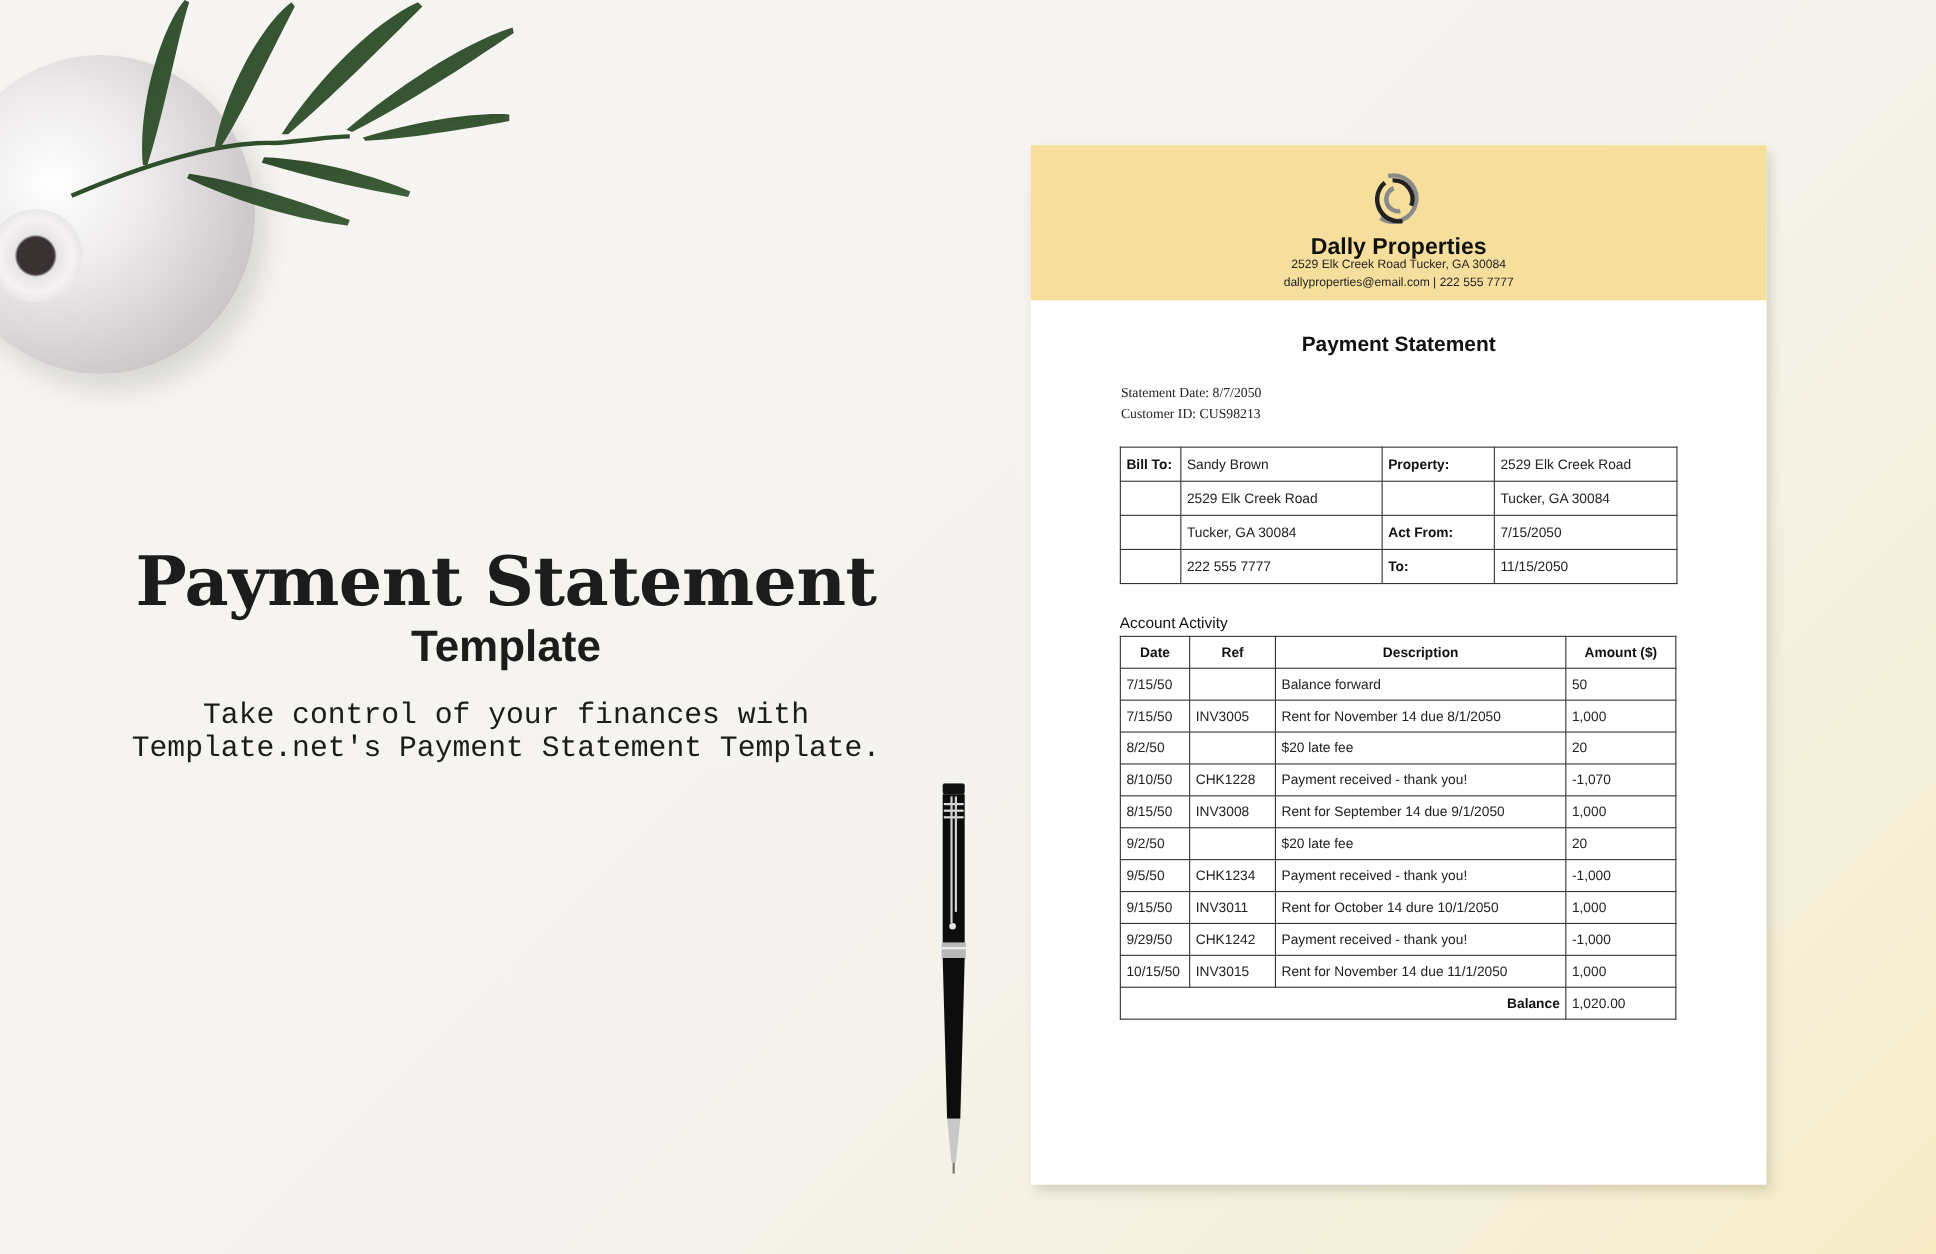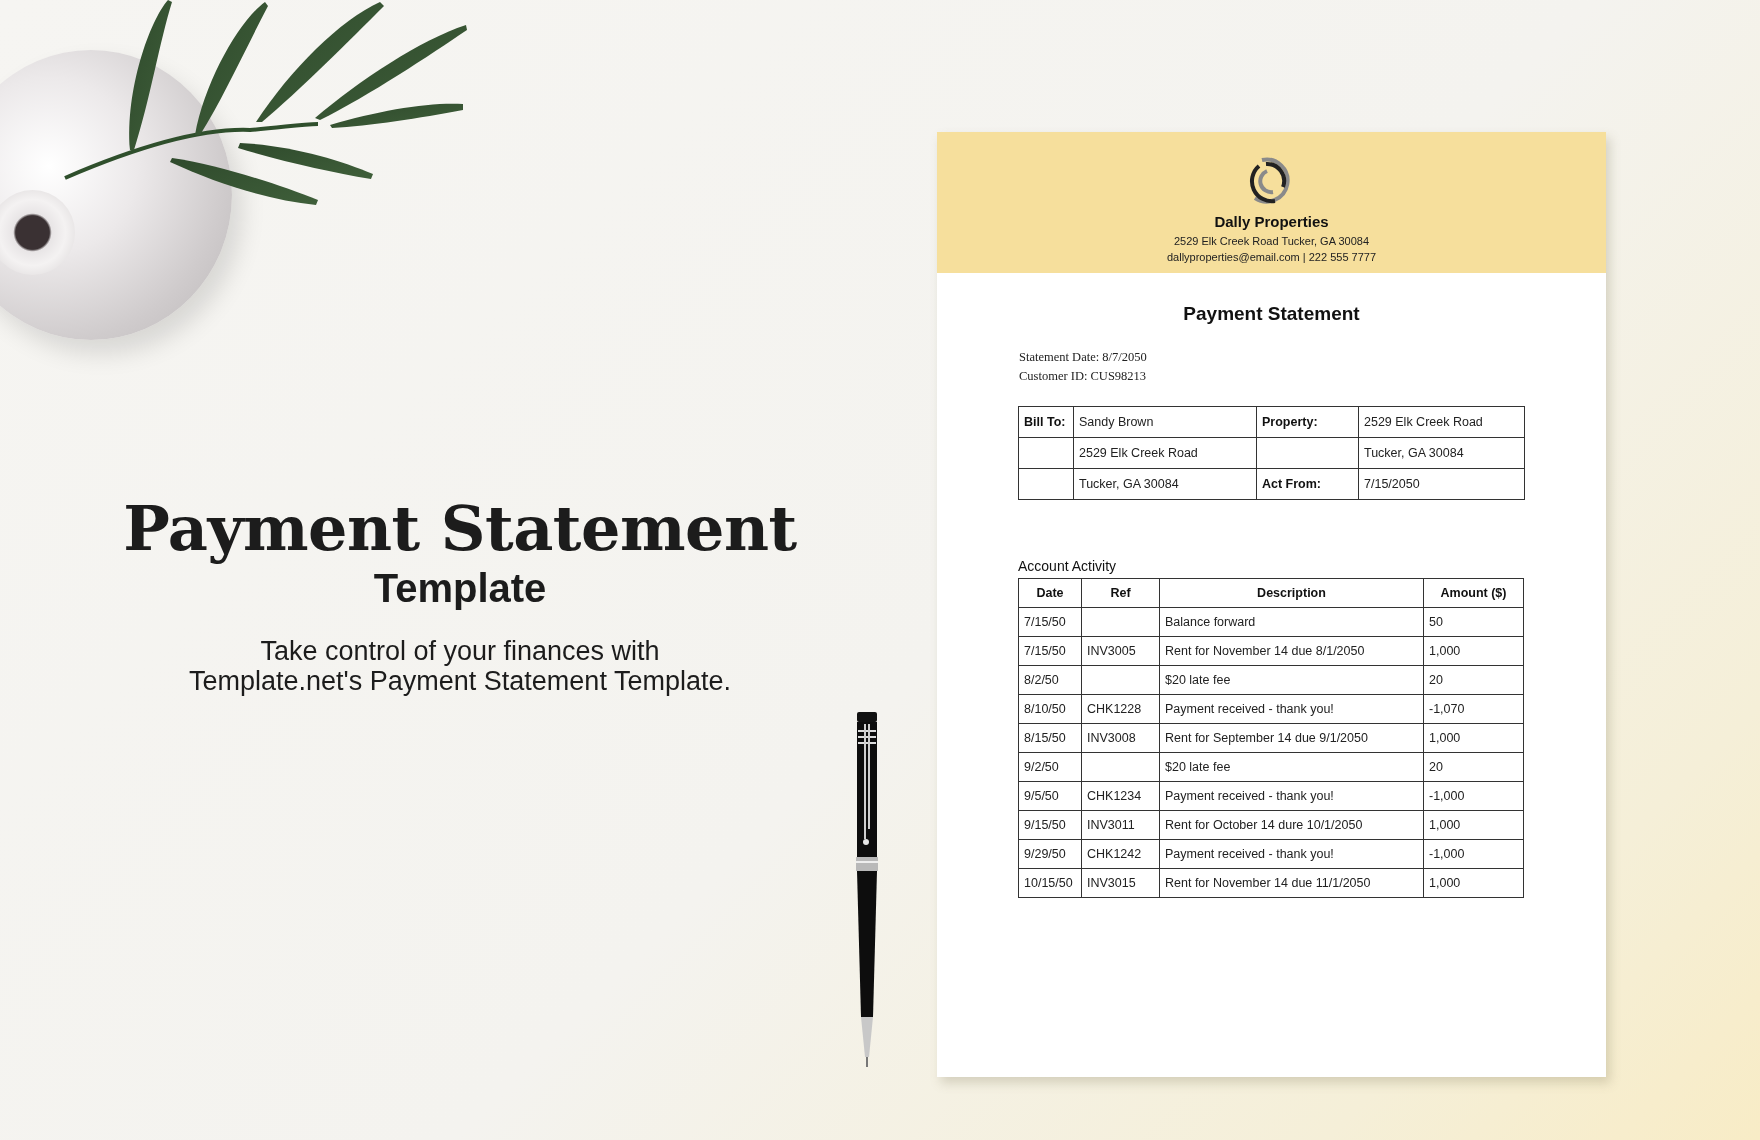--- a/index.html
+++ b/index.html
@@ -27,34 +27,34 @@
     position:absolute; left:100px; width:720px; text-align:center;
   }
   .h-title {
     top:492px; font-family:"DejaVu Serif", serif; font-size:62px; font-weight:bold; letter-spacing:-0.5px;
     color:#1c1c1c;
   }
   .h-sub {
     top:566px; font-family:Liberation Sans, sans-serif; font-size:40px; font-weight:bold; color:#1c1c1c;
   }
   .h-tag {
-    top:636px; font-family:Liberation Sans, sans-serif; font-size:27px; line-height:30px; color:#1c1c1c;
+    top:636px; font-family:Liberation Mono, monospace; font-size:27px; line-height:30px; color:#1c1c1c;
   }
   
   .paper {
     position:absolute; left:937px; top:132px; width:669px; height:945px; background:#ffffff;
     box-shadow: 4px 6px 10px rgba(120,110,80,0.25);
   }
   .paper-header {
     position:absolute; left:0; top:0; width:669px; height:141px; background:#f6df9c;
   }
   .logo { position:absolute; left:308px; top:22px; width:50px; height:52px; }
   .company-name {
     position:absolute; left:0; width:669px; top:81px; text-align:center;
-    font-size:15px; font-weight:bold; color:#111;
+    font-size:21px; font-weight:bold; color:#111;
   }
   .company-line {
     position:absolute; left:0; width:669px; text-align:center; font-size:11px; color:#222;
   }
   .addr { top:103px; }
   .contact { top:119px; }
   .doc-title {
     position:absolute; left:0; width:669px; top:171px; text-align:center;
     font-size:19px; font-weight:bold; color:#111;
   }
@@ -159,20 +159,26 @@
       <td>2529 Elk Creek Road</td>
       <td class="lbl"></td>
       <td>Tucker, GA 30084</td>
     </tr>
     <tr>
       <td class="lbl"></td>
       <td>Tucker, GA 30084</td>
       <td class="lbl">Act From:</td>
       <td>7/15/2050</td>
     </tr>
+    <tr>
+      <td class="lbl"></td>
+      <td>222 555 7777</td>
+      <td class="lbl">To:</td>
+      <td>11/15/2050</td>
+    </tr>
   </tbody>
     </table>
 
   <div class="activity-label">Account Activity</div>
 
   <table class="activity">
     <colgroup>
         <col style="width:63px">
         <col style="width:78px">
         <col style="width:264px">
@@ -238,15 +244,19 @@
       <td>CHK1242</td>
       <td>Payment received - thank you!</td>
       <td>-1,000</td>
     </tr>
     <tr>
       <td>10/15/50</td>
       <td>INV3015</td>
       <td>Rent for November 14 due 11/1/2050</td>
       <td>1,000</td>
     </tr>
+    <tr>
+      <td colspan="3" class="bal-label">Balance</td>
+      <td>1,020.00</td>
+    </tr>
   </tbody>
     </table>
 </div>
 
 </body></html>

